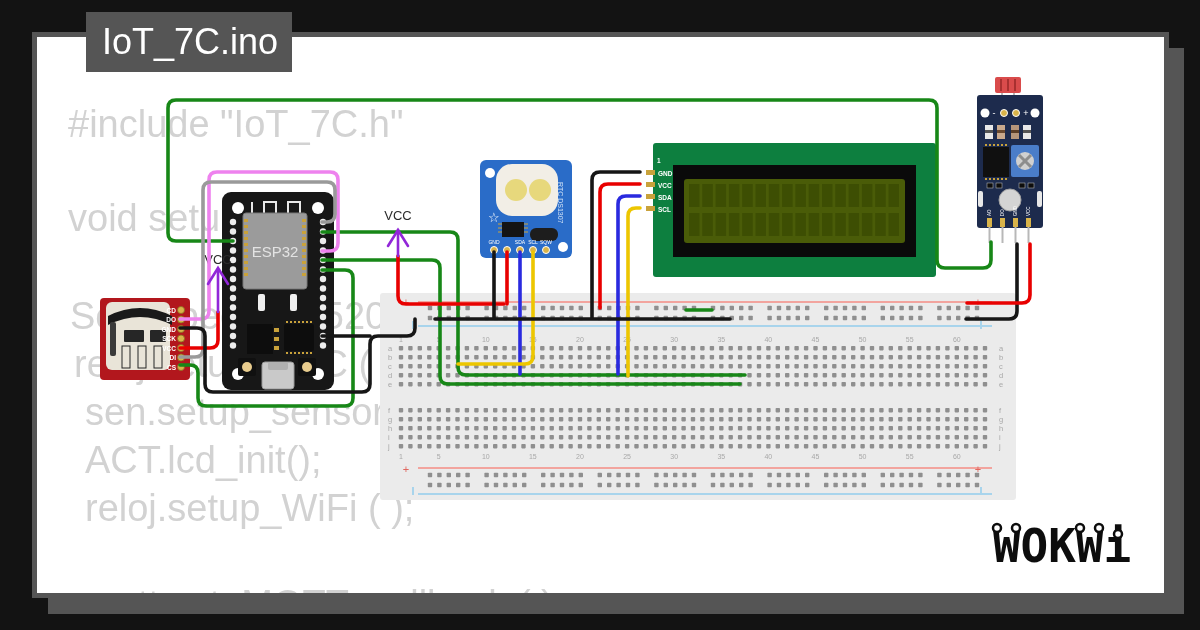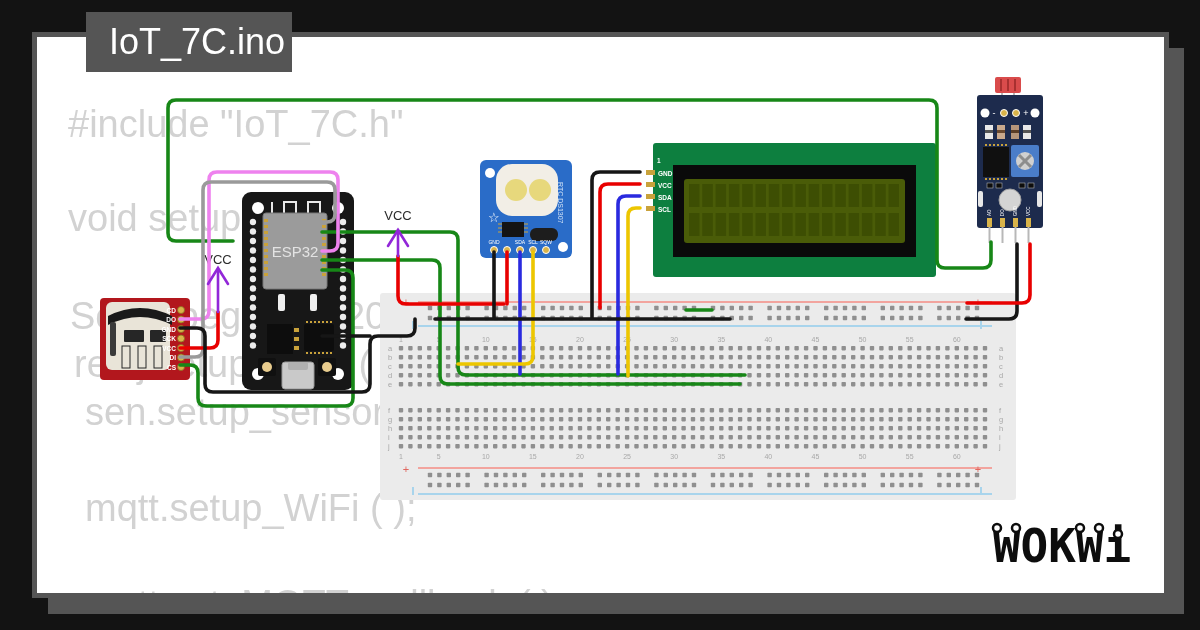--- a/index.html
+++ b/index.html
@@ -13,21 +13,21 @@
   .cl0{left:68px;top:104px;}
   .cl1{left:68px;top:198px;}
   .cl2{left:70px;top:296px;}
   .cl3{left:74px;top:344px;}
   .cl4{left:85px;top:392px;}
   .cl5{left:85px;top:440px;}
   .cl6{left:85px;top:488px;}
   .cl7{left:85px;top:536px;}
   .cl8{left:85px;top:584px;}
   .titlebox{position:absolute;left:86px;top:12px;width:206px;height:60px;background:#555555;z-index:40;}
-  .titlebox span{display:block;padding-left:16px;line-height:60px;color:#ffffff;font-size:36px;text-align:center;}
+  .titlebox span{display:block;padding-left:16px;line-height:60px;color:#ffffff;font-size:36px;}
   .comp{position:absolute;}
   .vcc-label{position:absolute;width:44px;text-align:center;color:#2b2b2b;font-size:13px;z-index:6;}
   .vcc-left{left:196px;top:252px;}
   .vcc-right{left:376px;top:208px;}
   #breadboard{position:absolute;left:380px;top:293px;width:636px;height:207px;background:#ebebeb;border-radius:3px;z-index:2;}
   #wires{position:absolute;left:0;top:0;width:1200px;height:630px;z-index:8;pointer-events:none;}
   .comp{z-index:4;}
   #logo{position:absolute;left:970px;top:516px;z-index:9;}
 </style>
 </head>
@@ -36,21 +36,22 @@
 <div class="shadow"></div>
 
 <div class="canvas">
   <div class="scene">
 
     <div class="code-line cl0">#include "IoT_7C.h"</div>
     <div class="code-line cl1">void setup() {</div>
     <div class="code-line cl2">Serial.begin(115200);</div>
     <div class="code-line cl3">reloj.setup_RTC ( );</div>
     <div class="code-line cl4">sen.setup_sensor();</div>
-    <div class="code-line cl6">mqtt.setup_WiFi ( );</div>
+    <div class="code-line cl5">ACT.lcd_init();</div>
+    <div class="code-line cl6">reloj.setup_WiFi ( );</div>
     <div class="code-line cl8">mqtt.set_MQTT_callback ( );</div>
 
     <div class="vcc-label vcc-left">VCC</div>
     <div class="vcc-label vcc-right">VCC</div>
 
     <div id="breadboard">
       <svg id="bbsvg" width="636" height="207" viewBox="0 0 636 207">
           <line x1="38" y1="9" x2="612" y2="9" stroke="#f2a49e" stroke-width="2"></line>
           <line x1="38" y1="33" x2="612" y2="33" stroke="#a8d4ec" stroke-width="2"></line>
           <line x1="38" y1="175" x2="612" y2="175" stroke="#f2a49e" stroke-width="2"></line>
@@ -967,21 +968,21 @@
           <text x="76" y="24">DO</text>
           <text x="76" y="33.5">GND</text>
           <text x="76" y="43">SCK</text>
           <text x="76" y="52.5">VCC</text>
           <text x="76" y="62">DI</text>
           <text x="76" y="71.5">CS</text>
         </g>
       </svg>
     </div>
 
-    <div class="comp" style="left:222px;top:192px;width:112px;height:198px;margin-left:20px;">
+    <div class="comp" style="left:222px;top:192px;width:112px;height:198px;">
       <svg width="112" height="198" viewBox="0 0 112 198">
         <rect x="0" y="0" width="112" height="198" rx="9" fill="#171717"></rect>
         <polyline points="30,10 30,22 42,22 42,10 54,10 54,22 66,22 66,10 78,10 78,22" fill="none" stroke="#e8e8e8" stroke-width="2"></polyline>
         <circle cx="16" cy="16" r="6" fill="#ffffff"></circle>
         <circle cx="96" cy="16" r="6" fill="#ffffff"></circle>
         <circle cx="16" cy="182" r="6" fill="#ffffff"></circle>
         <circle cx="96" cy="182" r="6" fill="#ffffff"></circle>
         <g fill="#ececec">
           <circle cx="11" cy="30" r="3.2"></circle>
             <circle cx="11" cy="39.5" r="3.2"></circle>

